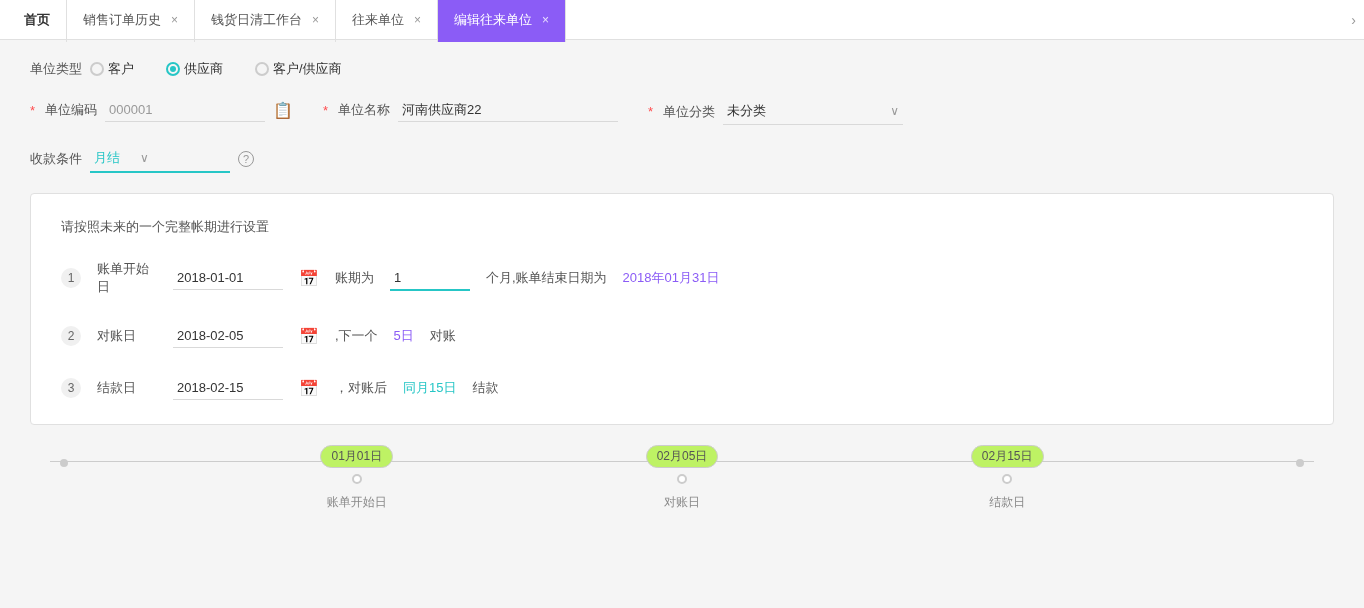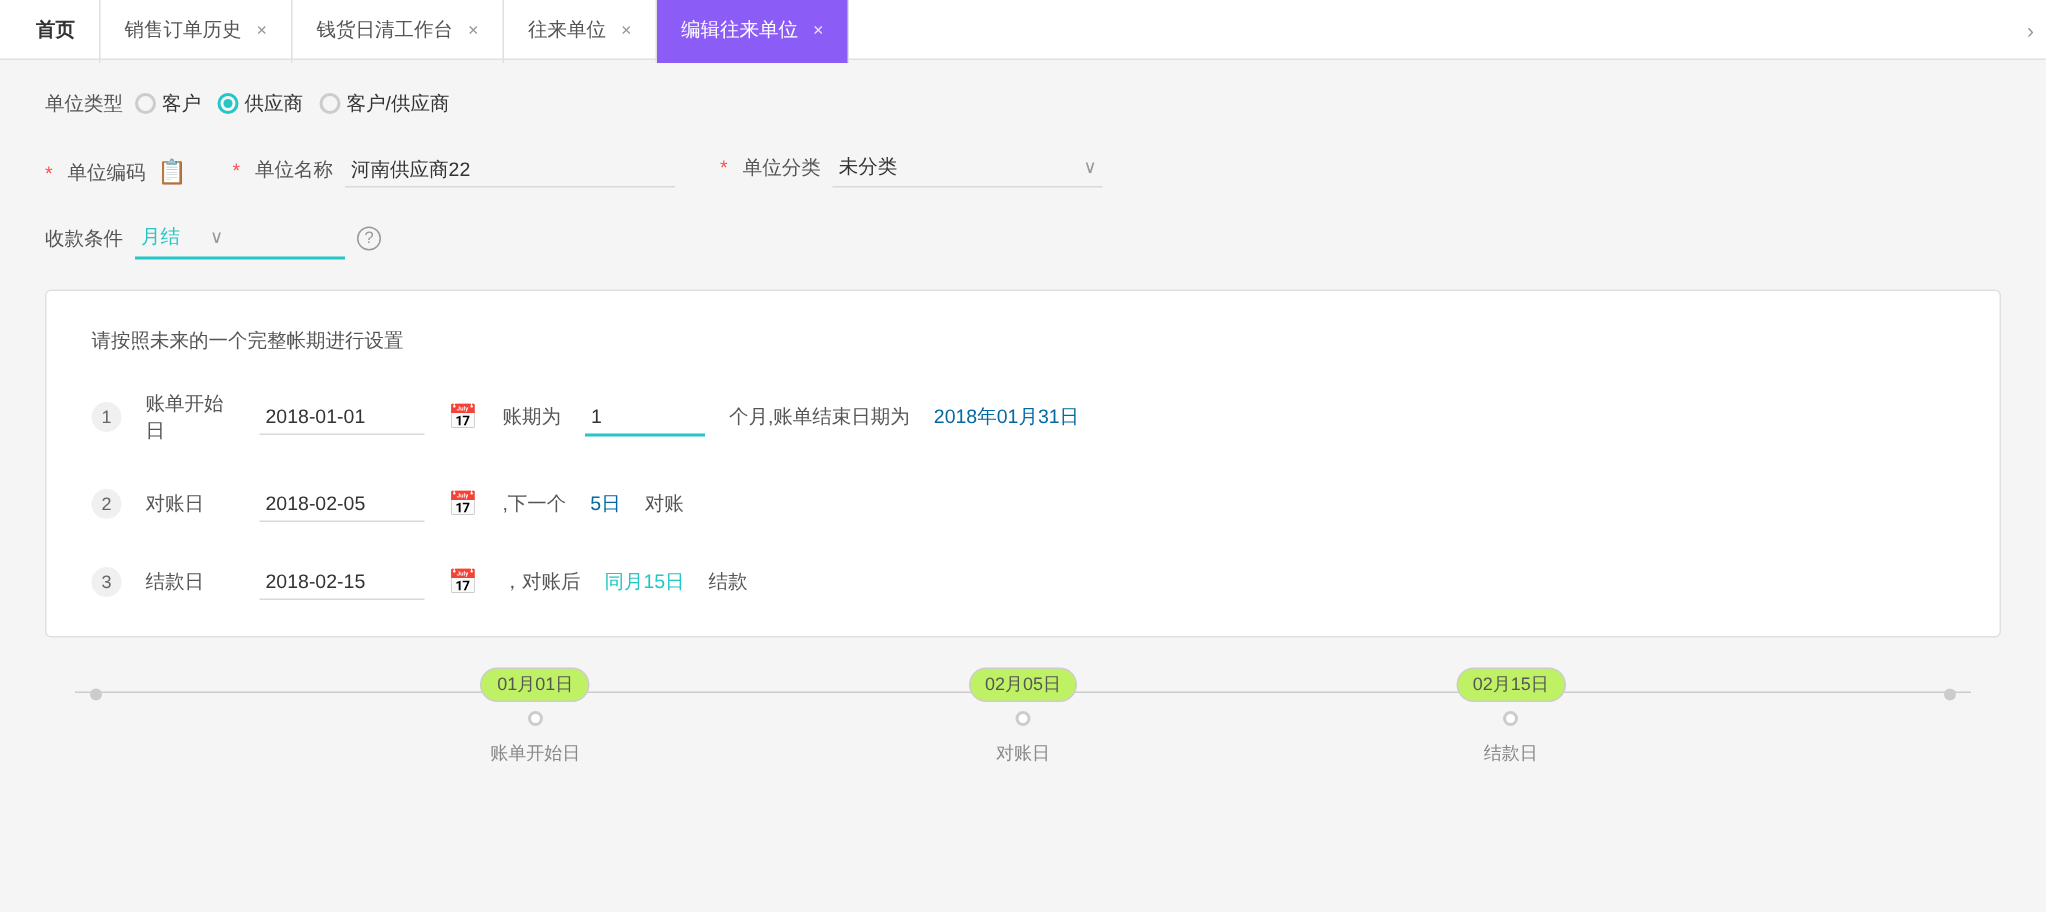--- a/index.html
+++ b/index.html
@@ -51,41 +51,41 @@
     
     .main-content {
       padding: 20px 30px;
       background: #f5f5f5;
       min-height: calc(100vh - 40px);
     }
 
     
     .form-row {
       display: flex;
-      align-items: flex-end;
+      align-items: flex-start;
       margin-bottom: 20px;
       gap: 30px;
     }
     .form-field {
       display: flex;
       align-items: center;
       gap: 8px;
     }
     .field-label {
       color: #555;
       white-space: nowrap;
     }
     .required-star {
       color: #ff4d4f;
       margin-right: 2px;
     }
     .radio-group {
       display: flex;
       align-items: center;
-      gap: 11px;
+      gap: 32px;
     }
     .radio-item {
       display: flex;
       align-items: center;
       gap: 4px;
       cursor: pointer;
     }
     .radio-circle {
       width: 14px;
       height: 14px;
@@ -226,21 +226,21 @@
       font-size: 13px;
       color: #333;
       background: transparent;
       width: 80px;
       text-align: left;
     }
     .period-desc {
       color: #555;
       font-size: 13px;
     }
-    .period-highlight-orange { color: #0369a1; }
+    .period-highlight-orange { color: #8b5cf6; }
     .period-highlight-teal { color: #26c6c6; }
 
     
     .preview-text {
       font-size: 13px;
       color: #555;
       margin-bottom: 24px;
     }
     .timeline-line {
       position: absolute;
@@ -344,20 +344,21 @@
           <span>客户/供应商</span>
         </div>
       </div>
     </div>
   </div>
 
   <div class="form-row">
     <div class="form-field">
       <span class="required-star">*</span>
       <span class="field-label">单位编码</span>
+      <input class="text-input unit-code" type="text" value="000001" style="">
       <span class="cal-icon">📋</span>
     </div>
     <div class="form-field">
       <span class="required-star">*</span>
       <span class="field-label">单位名称</span>
       <input class="text-input wide" type="text" value="河南供应商22" style="">
     </div>
     <div class="form-field">
       <span class="required-star">*</span>
       <span class="field-label">单位分类</span>

